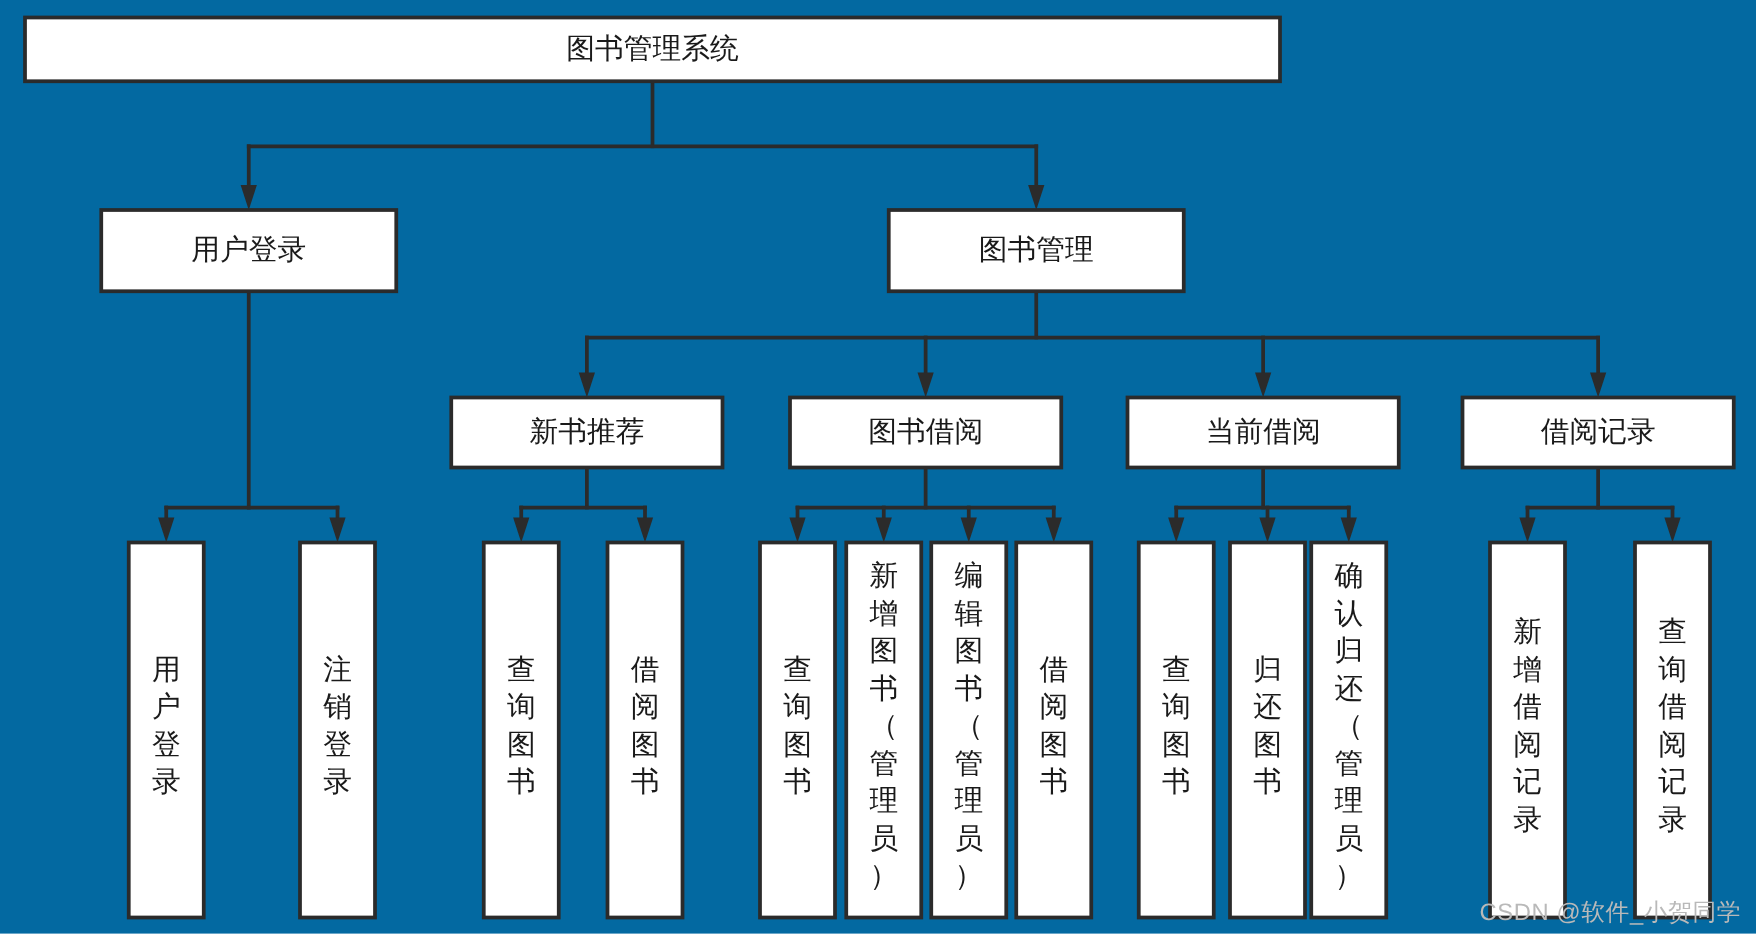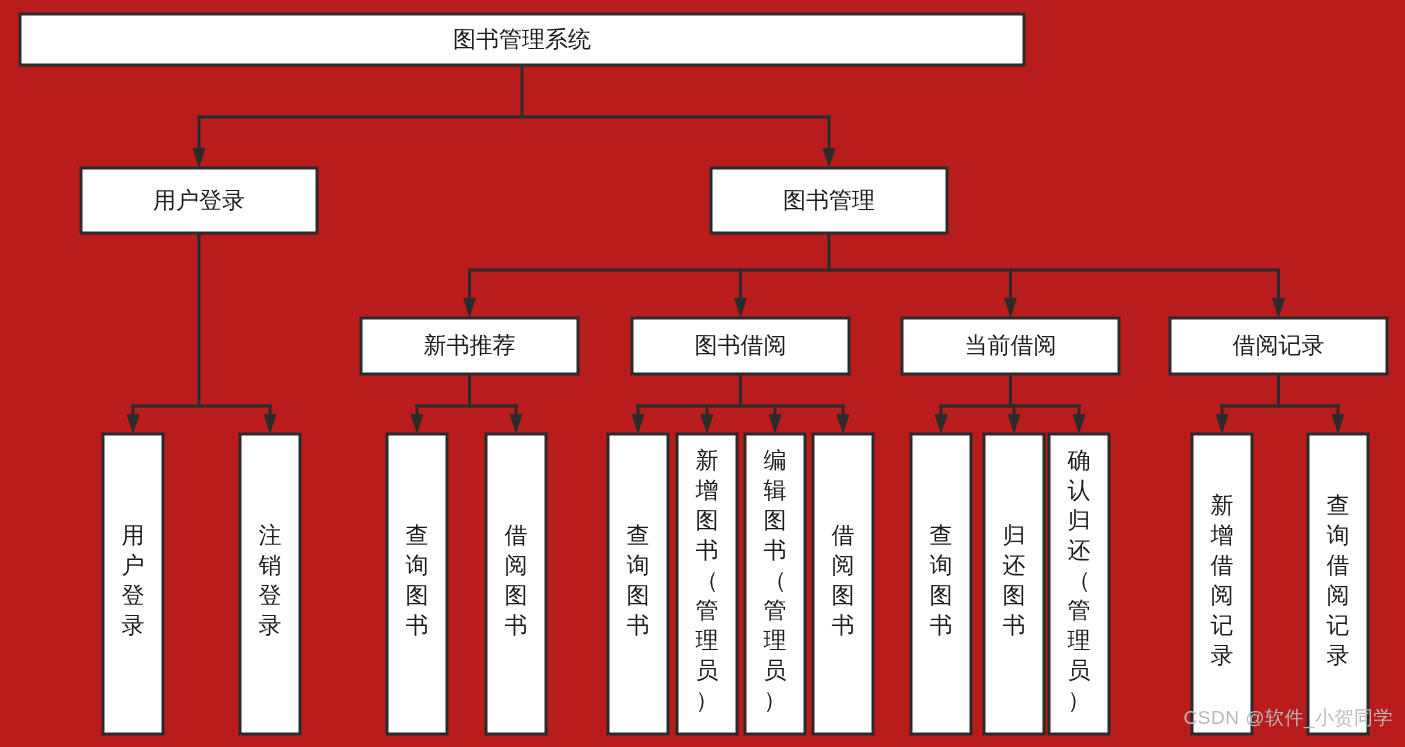--- a/index.html
+++ b/index.html
@@ -8,21 +8,21 @@
     padding: 0;
     background: #ffffff;
   }
   body {
     font-family: "Liberation Sans", "DejaVu Sans", sans-serif;
   }
   #diagram-root {
     position: relative;
     width: 1405px;
     height: 747px;
-    background: #b91c1c;
+    background: #0369a1;
     overflow: hidden;
   }
   svg.tree-canvas {
     position: absolute;
     left: 0;
     top: 0;
     width: 1405px;
     height: 747px;
     display: block;
   }
@@ -50,21 +50,21 @@
   }
   .node-label-vertical {
     fill: #1a1a1a;
     font-family: "Liberation Sans", "DejaVu Sans", sans-serif;
     font-size: 23px;
     text-anchor: middle;
   }
   .watermark-text {
     position: absolute;
     right: 12px;
-    bottom: 16px;
+    bottom: 4px;
     font-family: "Liberation Sans", "DejaVu Sans", sans-serif;
     font-size: 19px;
     color: #b9b9b9;
     white-space: nowrap;
     letter-spacing: 0.5px;
     user-select: none;
   }
 </style>
 </head>
 <body>

